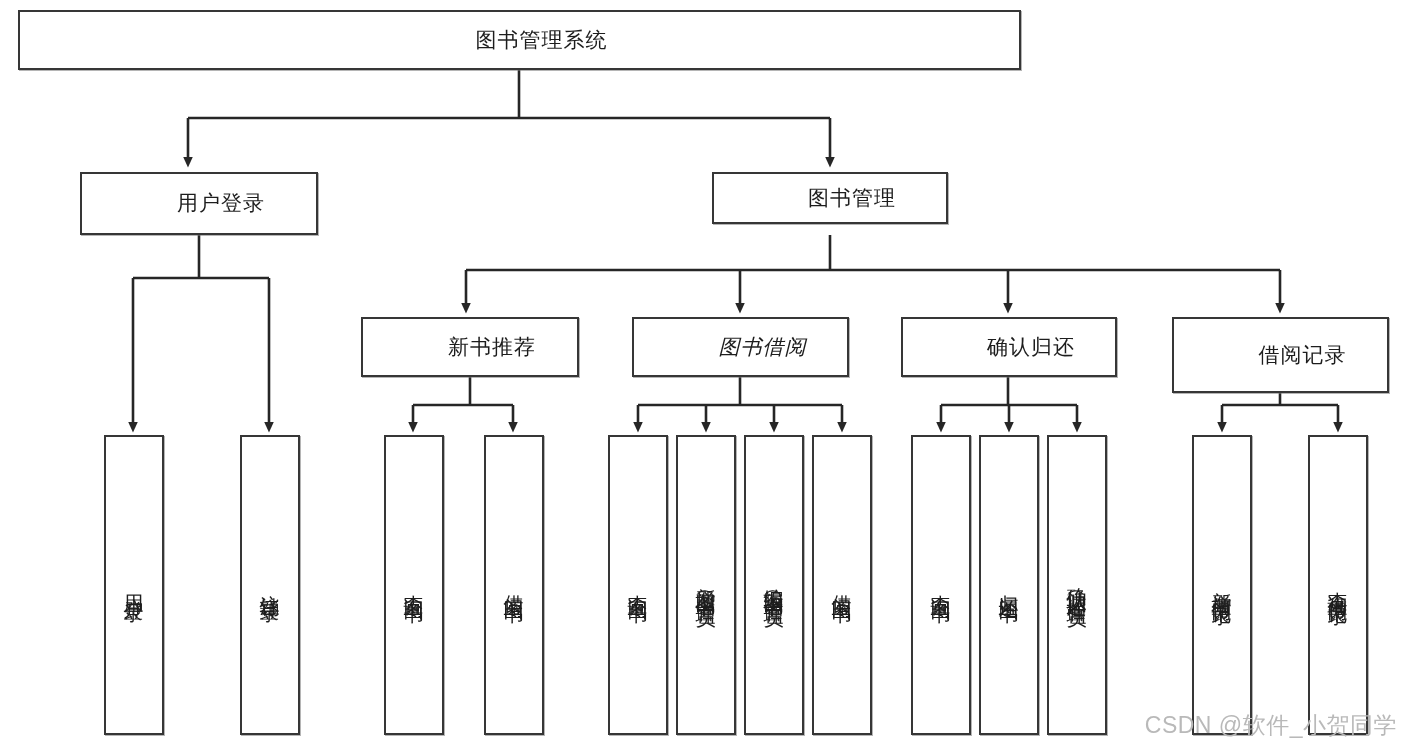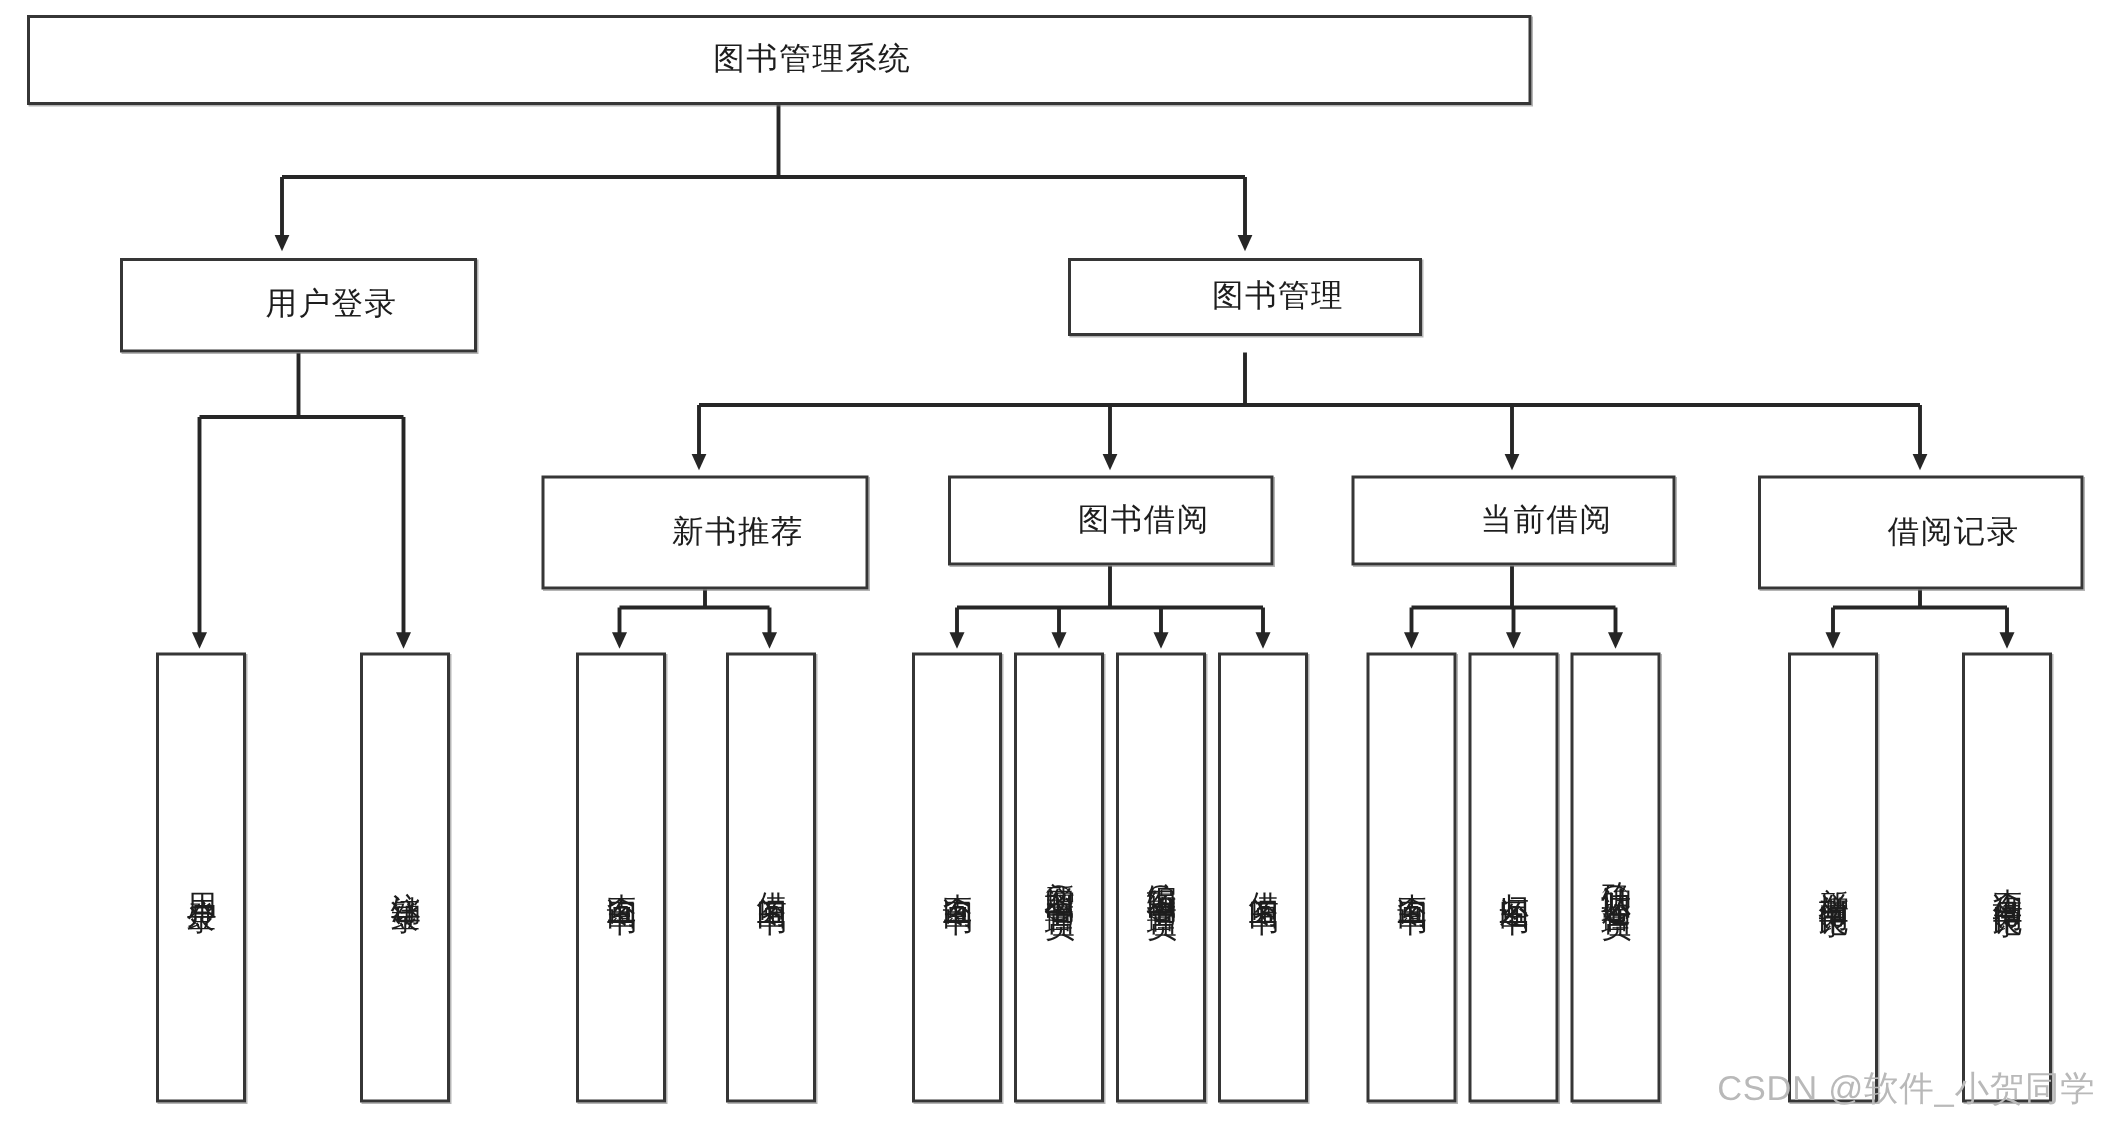--- a/index.html
+++ b/index.html
@@ -130,30 +130,30 @@
   </div>
 
   <div class="node horiz" style="left:80px; top:172px; width:238px; height:63px;">
     <span>用户登录</span>
   </div>
 
   <div class="node horiz" style="left:712px; top:172px; width:236px; height:52px;">
     <span>图书管理</span>
   </div>
 
-  <div class="node horiz" style="left:361px; top:317px; width:218px; height:76px;">
+  <div class="node horiz" style="left:361px; top:317px; width:218px; height:60px;">
     <span>新书推荐</span>
   </div>
 
-  <div class="node horiz" style="left:632px; top:317px; width:217px; height:60px;">
+  <div class="node horiz" style="left:632px; top:317px; width:217px; height:60px;font-style:italic;">
     <span>图书借阅</span>
   </div>
 
   <div class="node horiz" style="left:901px; top:317px; width:216px; height:60px;">
-    <span>当前借阅</span>
+    <span>确认归还</span>
   </div>
 
   <div class="node horiz" style="left:1172px; top:317px; width:217px; height:76px;">
     <span>借阅记录</span>
   </div>
 
   <div class="node vert" style="left:104px; top:435px; width:60px; height:300px;">
     <span>用户登录</span>
   </div>
 

